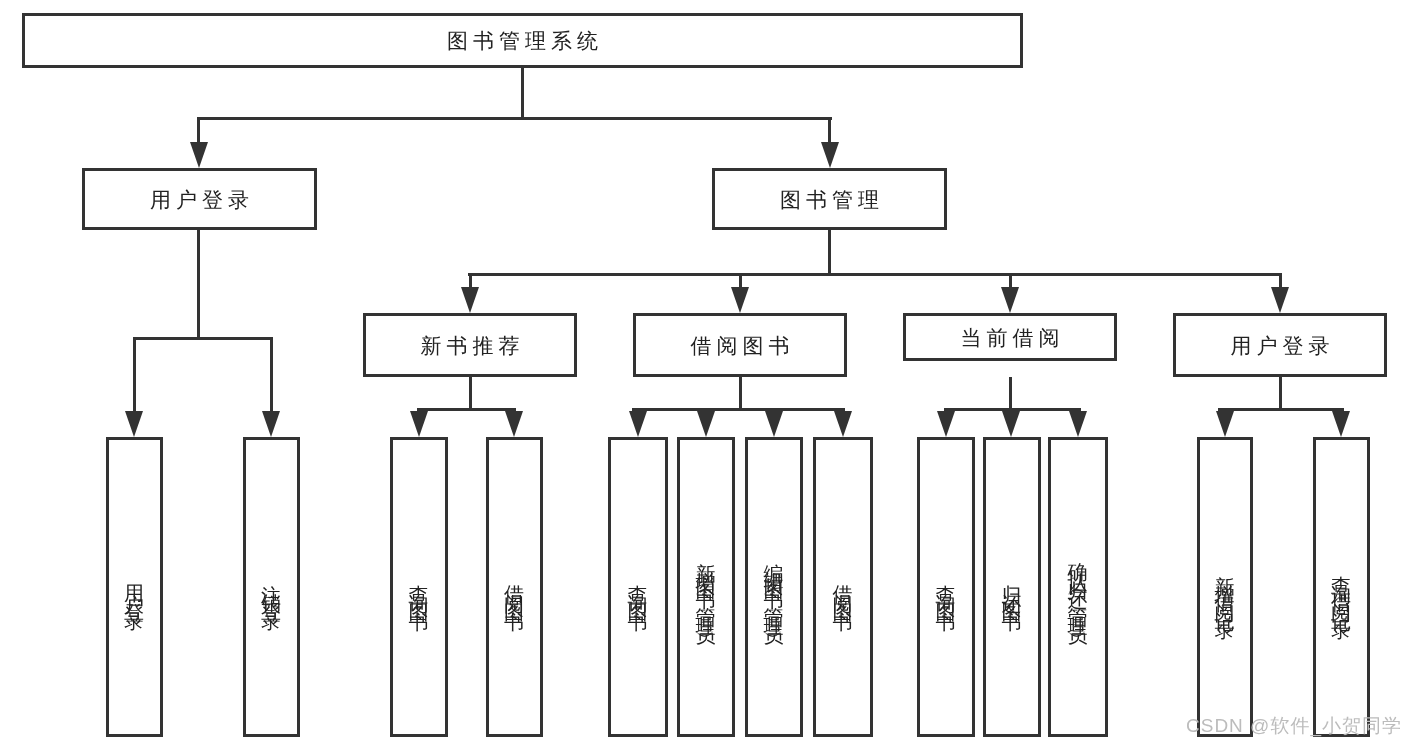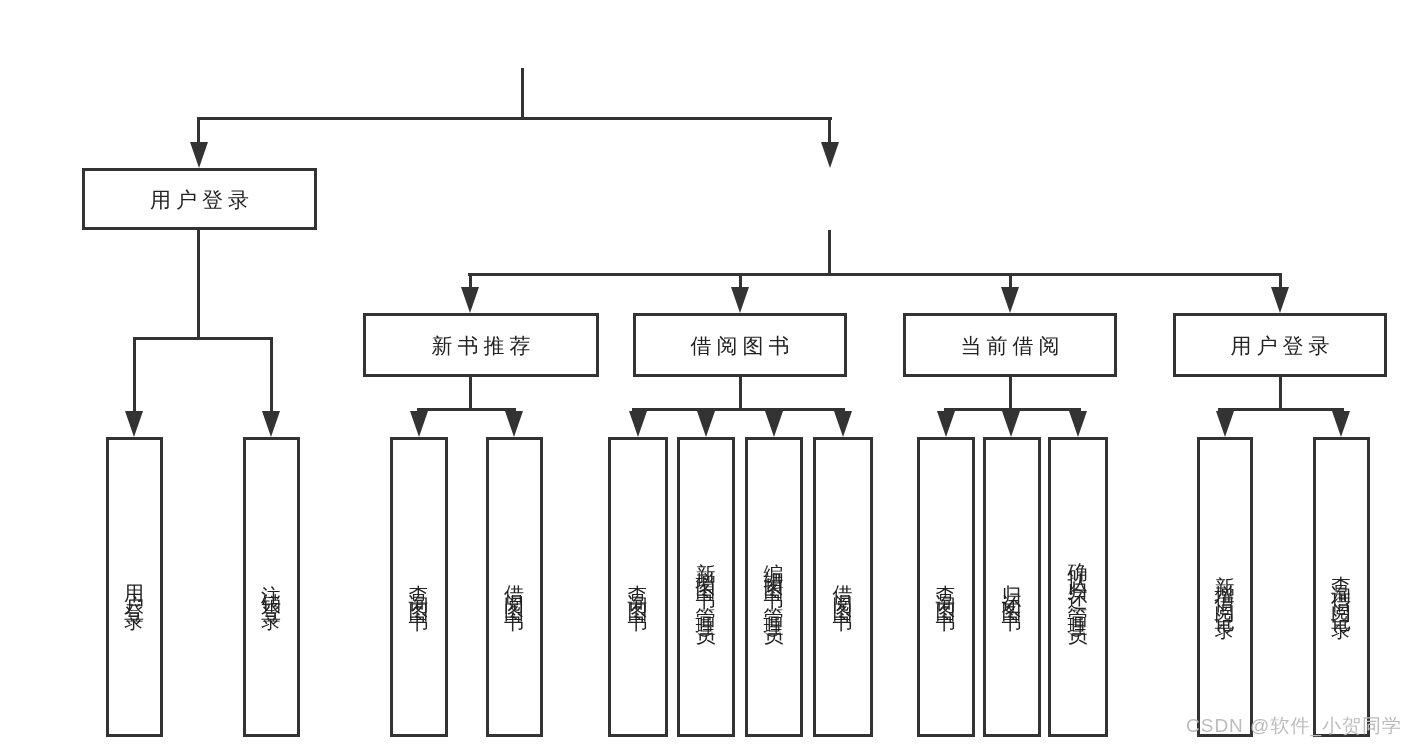--- a/index.html
+++ b/index.html
@@ -84,32 +84,38 @@
   <div class="arrow" style="left:629px;top:411px;"></div>
   <div class="arrow" style="left:697px;top:411px;"></div>
   <div class="arrow" style="left:765px;top:411px;"></div>
   <div class="arrow" style="left:834px;top:411px;"></div>
   <div class="arrow" style="left:937px;top:411px;"></div>
   <div class="arrow" style="left:1002px;top:411px;"></div>
   <div class="arrow" style="left:1069px;top:411px;"></div>
   <div class="arrow" style="left:1216px;top:411px;"></div>
   <div class="arrow" style="left:1332px;top:411px;"></div>
 
+  <div class="box" style="left:22px;top:13px;width:1001px;height:55px;">
+    <span class="hlabel">图书管理系统</span>
+  </div>
 
   <div class="box" style="left:82px;top:168px;width:235px;height:62px;">
     <span class="hlabel">用户登录</span>
   </div>
+  <div class="box" style="left:712px;top:168px;width:235px;height:62px;">
+    <span class="hlabel">图书管理</span>
+  </div>
 
-  <div class="box" style="left:363px;top:313px;width:236px;height:64px;">
+  <div class="box" style="left:363px;top:313px;width:214px;height:64px;">
     <span class="hlabel">新书推荐</span>
   </div>
   <div class="box" style="left:633px;top:313px;width:214px;height:64px;">
     <span class="hlabel">借阅图书</span>
   </div>
-  <div class="box" style="left:903px;top:313px;width:214px;height:64px;">
+  <div class="box" style="left:903px;top:313px;width:214px;height:48px;">
     <span class="hlabel">当前借阅</span>
   </div>
   <div class="box" style="left:1173px;top:313px;width:214px;height:64px;">
     <span class="hlabel">用户登录</span>
   </div>
 
   <div class="box vbox" style="left:106px;top:437px;width:57px;height:300px;">
     <span>用户登录</span>
   </div>
   <div class="box vbox" style="left:243px;top:437px;width:57px;height:300px;">

